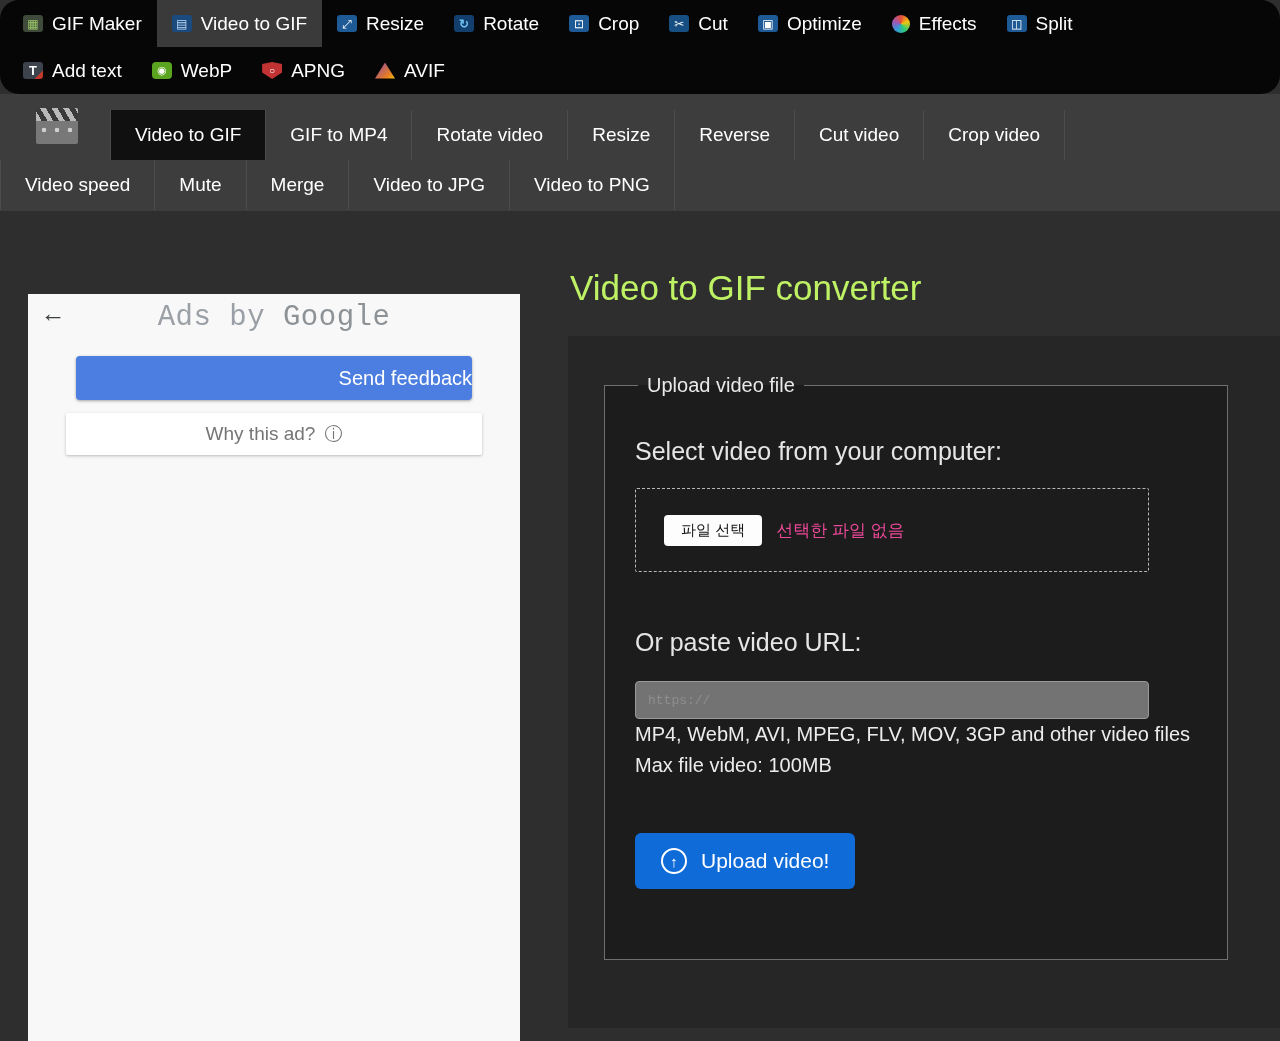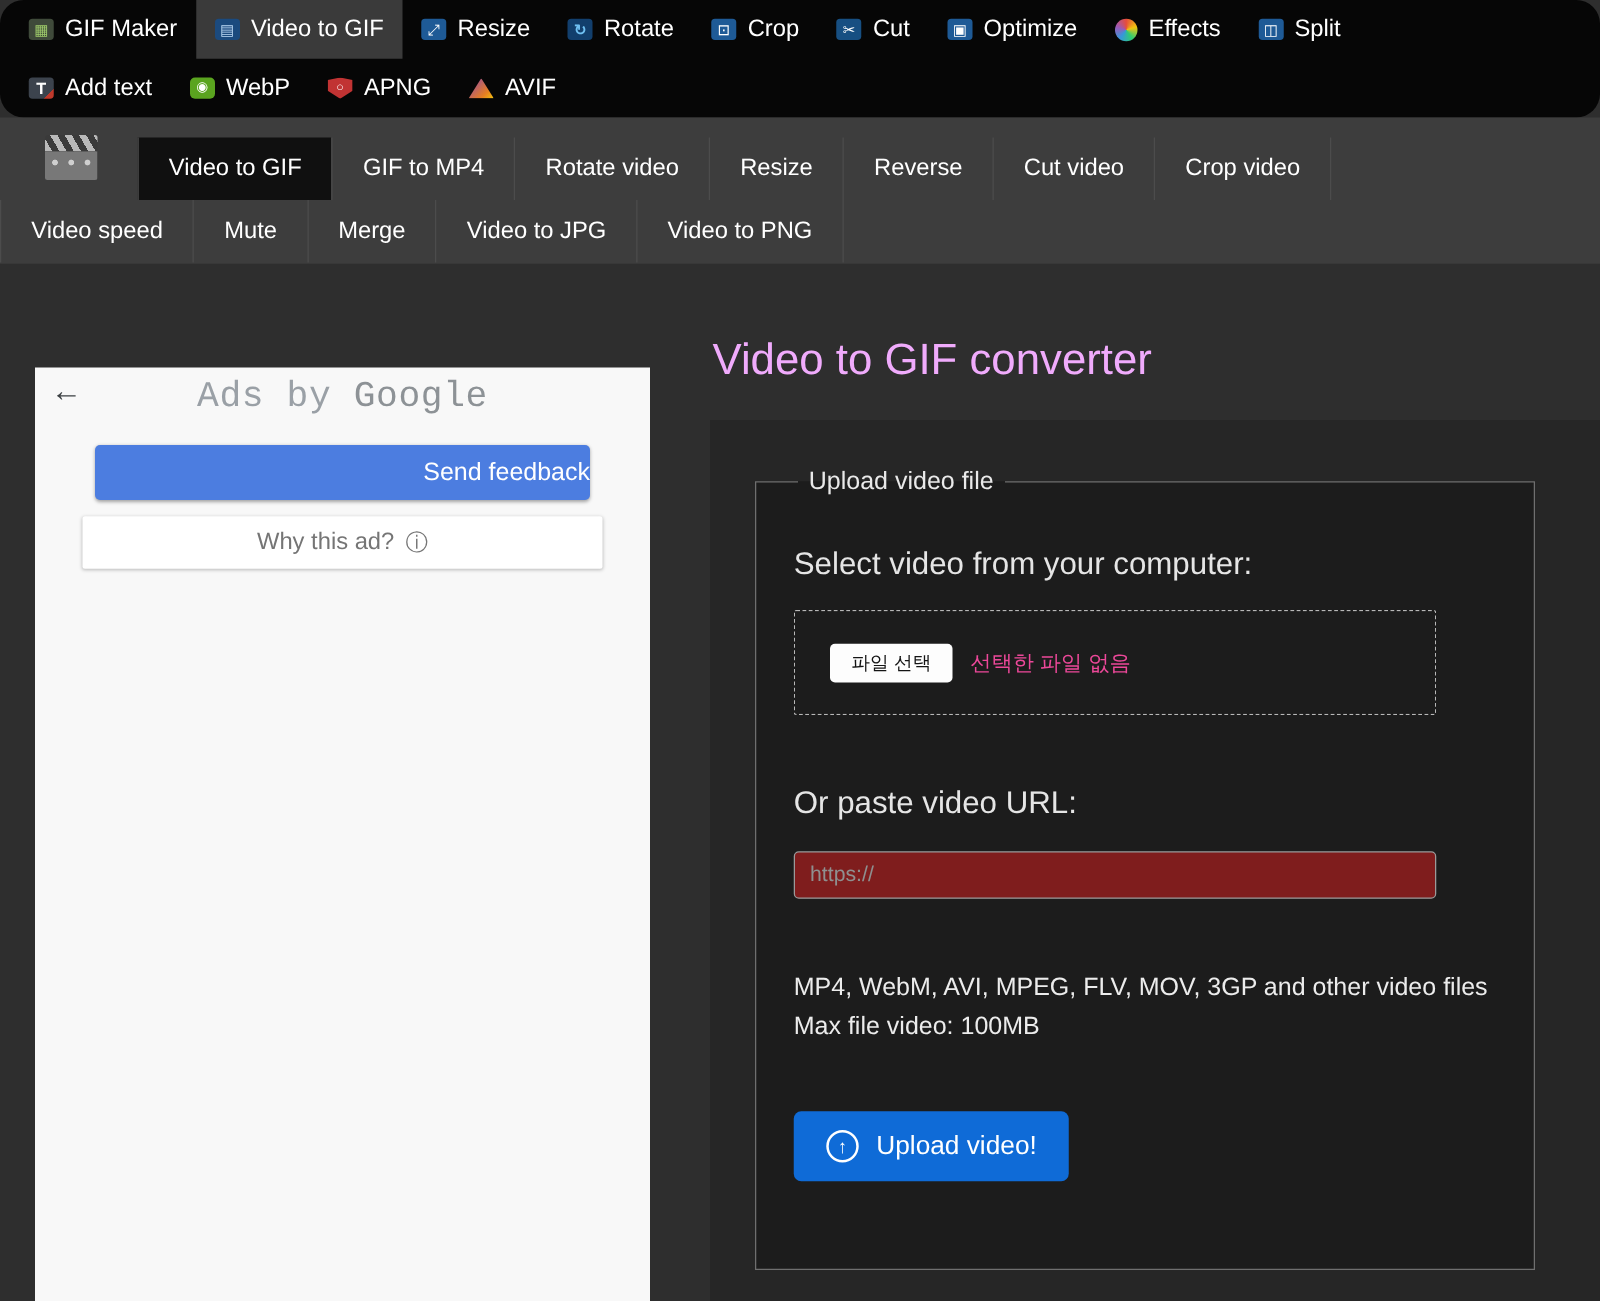--- a/index.html
+++ b/index.html
@@ -83,21 +83,21 @@
     display:flex; align-items:center; justify-content:center; gap:9px;
     margin:13px auto 0; width:416px; height:42px;
     background:#fff; color:#757575; font-size:19px; border:none; border-radius:2px;
     box-shadow:0 1px 3px rgba(0,0,0,.25); cursor:pointer;
     font-family:"Liberation Sans", sans-serif;
   }
   .i-info::before { content:"ⓘ"; font-size:18px; color:#757575; }
 
   
   .content { margin-left:568px; }
-  .page-title { margin:57px 0 0 2px; font-size:35px; font-weight:400; color:#f0abfc; }
+  .page-title { margin:57px 0 0 2px; font-size:35px; font-weight:400; color:#bef264; }
   .form-panel {
     margin-top:28px; width:712px; min-height:692px;
     background:#262626; padding:38px 52px 40px 36px;
   }
   fieldset.upload-box {
     border:1px solid #6f6f6f; background:#1c1c1c;
     padding:10px 30px 70px 30px;
   }
   fieldset.upload-box legend {
     font-size:20px; color:#e9e9e9; padding:0 9px; margin-left:3px;
@@ -110,26 +110,26 @@
   }
   .filebtn {
     background:#fdfdfd; color:#141414; font-size:15px;
     padding:6px 17px; border:none; border-radius:4px; cursor:pointer; white-space:nowrap;
     font-family:"Liberation Sans", sans-serif;
   }
   .nofile { color:#ec4899; font-size:17px; }
   .url-label { margin-top:56px; }
   .urlinput {
     display:block; margin-top:24px; width:514px; height:38px;
-    background:#7f1d1d; border:1px solid #9a9a9a; border-radius:4px;
-    color:#ddd; font-size:17px; padding:0 12px;
-    font-family:Liberation Sans, sans-serif;
+    background:#737373; border:1px solid #9a9a9a; border-radius:4px;
+    color:#ddd; font-size:13px; padding:0 12px;
+    font-family:Liberation Mono, monospace;
   }
   .urlinput::placeholder { color:#8f8f8f; }
-  .formats { margin-top:56px; font-size:20px; color:#ececec; line-height:31px; width:560px; }
+  .formats { font-size:20px; color:#ececec; line-height:31px; width:560px; }
   .maxsize { font-size:20px; color:#ececec; line-height:31px; }
   .upload-btn {
     margin-top:52px; display:inline-flex; align-items:center; gap:14px;
     background:#0f6bd7; color:#fff; font-size:21px;
     padding:0 26px; height:56px; border:none; border-radius:6px; cursor:pointer;
     font-family:"Liberation Sans", sans-serif;
   }
   .i-upload {
     width:26px; height:26px; border:2px solid #fff; border-radius:50%;
     display:inline-flex; align-items:center; justify-content:center; flex:0 0 auto;

